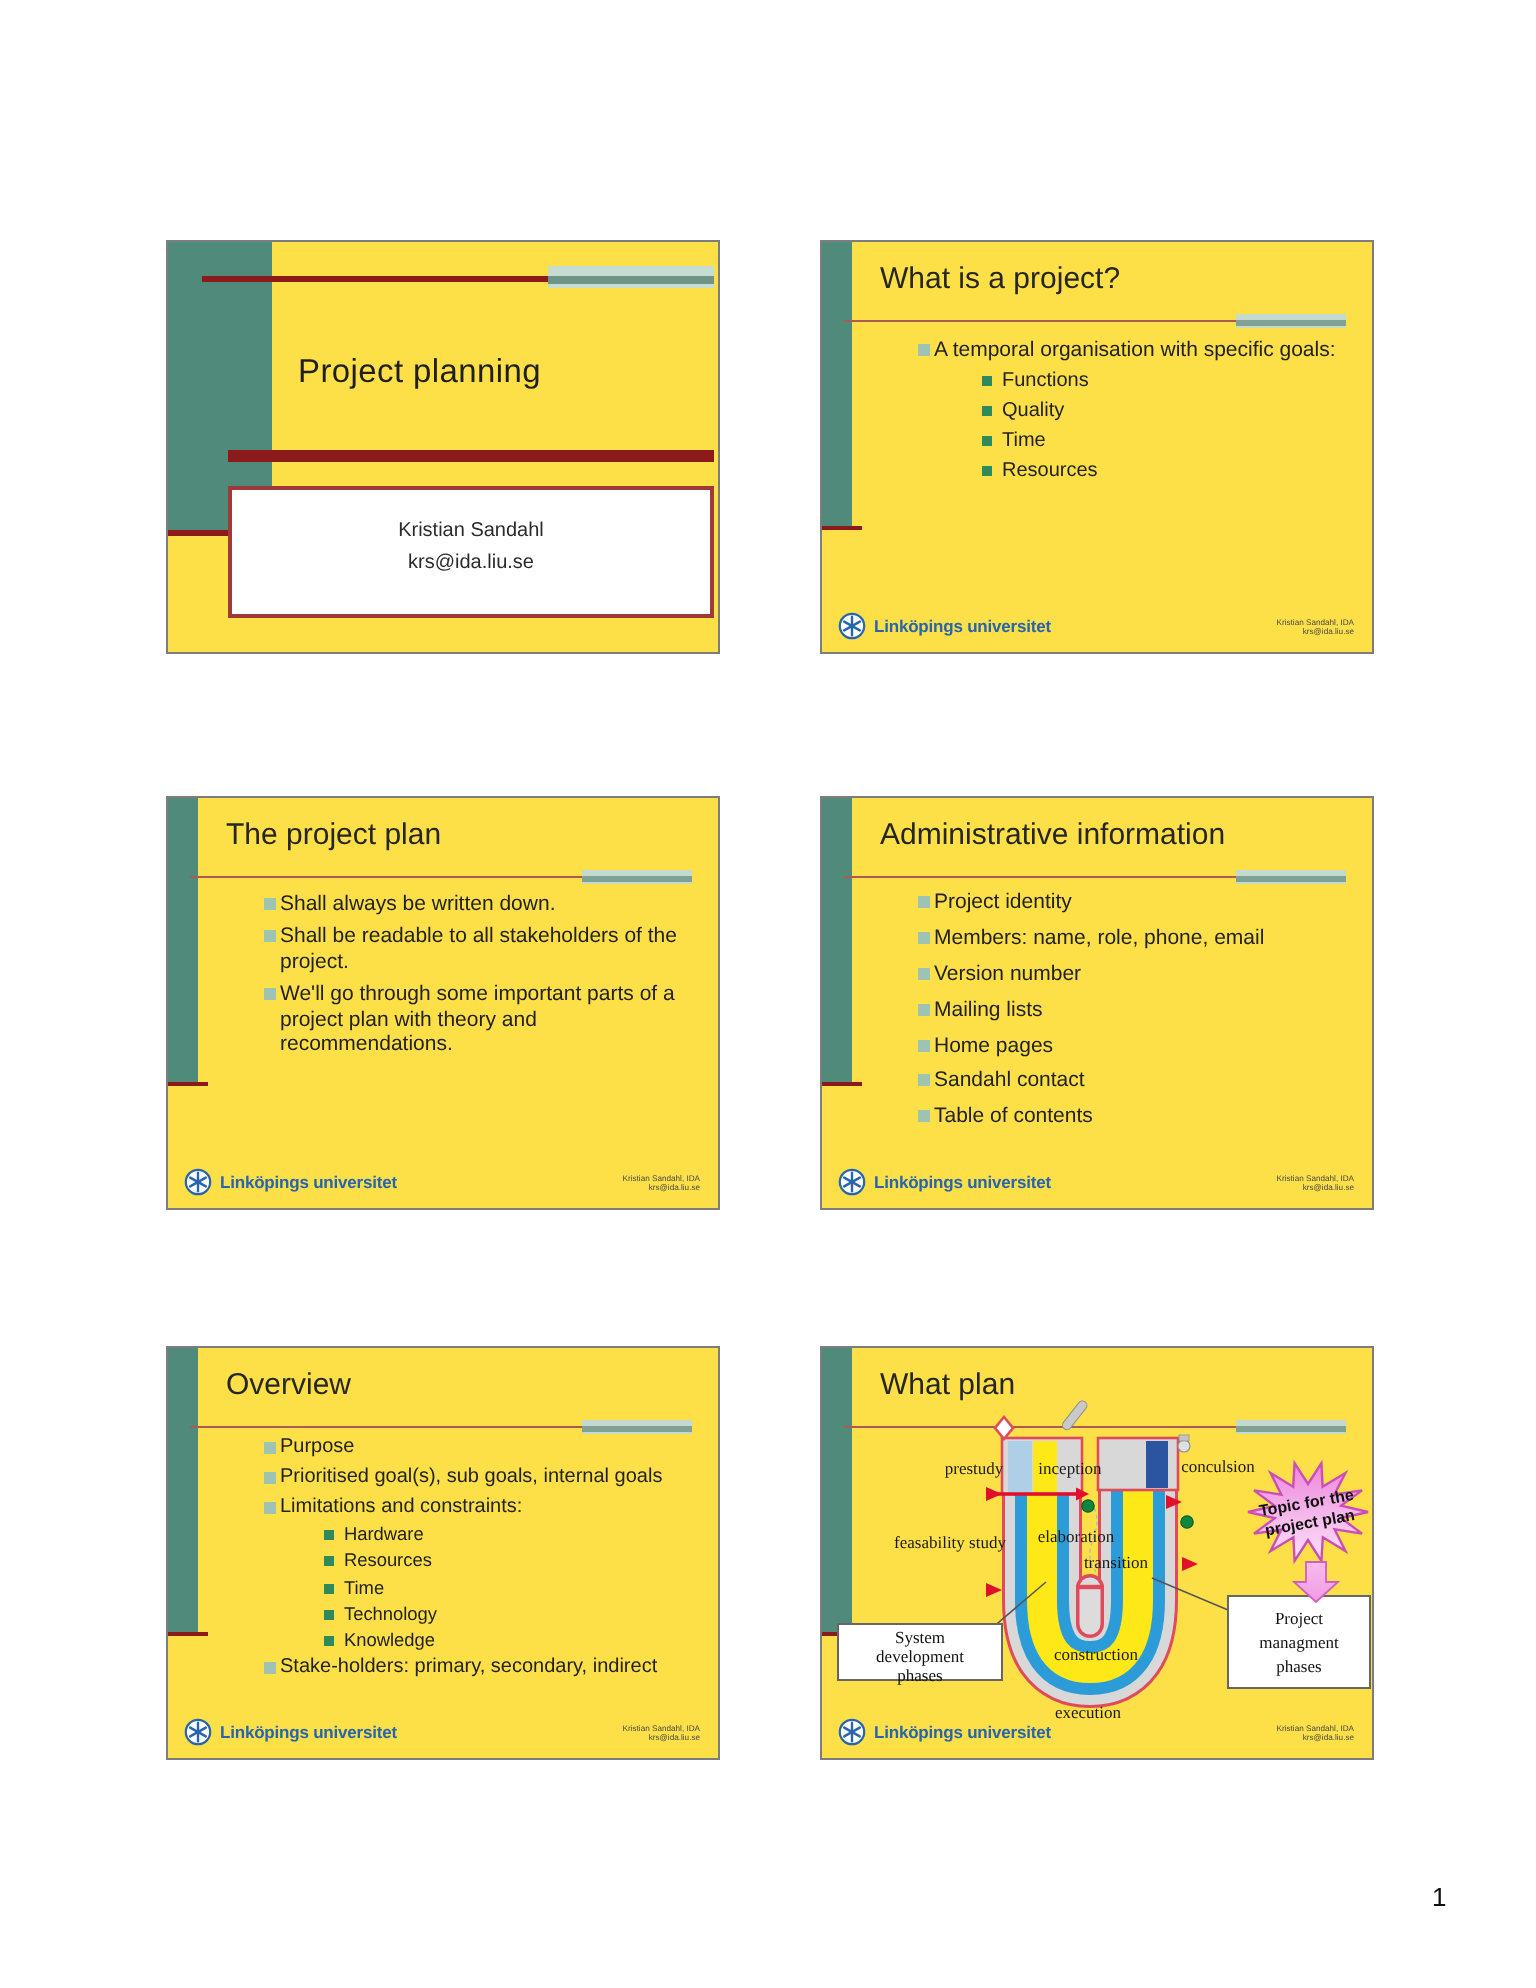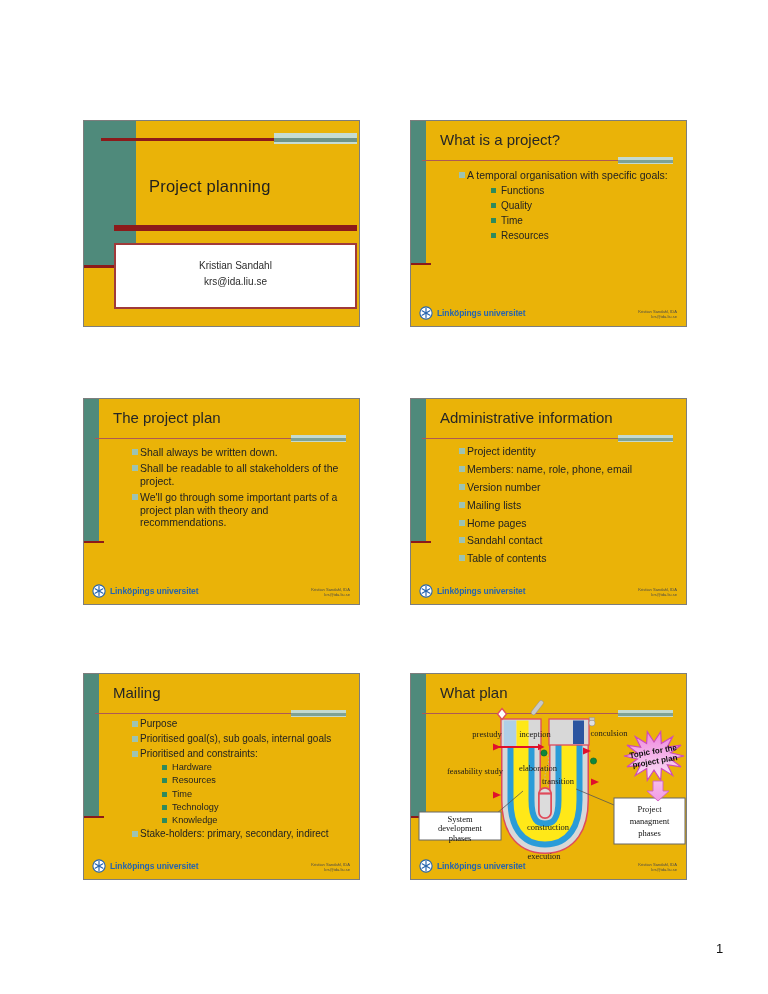--- a/index.html
+++ b/index.html
@@ -1,18 +1,18 @@
 <!DOCTYPE html>
 <html><head>
 <meta charset="utf-8">
 <style>
   html,body{margin:0;padding:0;background:#ffffff;}
   .page{position:relative;width:768px;height:994px;background:#ffffff;overflow:hidden;
         font-family:"Liberation Sans",sans-serif;}
-  .slide{position:absolute;width:277px;height:207px;background:#eab308;
+  .slide{position:absolute;width:277px;height:207px;background:#fde047;
          border:1px solid #7d7d7d;box-sizing:border-box;overflow:hidden;}
   
   .t-teal{position:absolute;left:0;top:0;width:52px;height:145px;background:#4F8A7B;}
   .t-redline{position:absolute;left:17px;top:17px;width:255px;height:2.5px;background:#8C1A1A;}
   .t-sage{position:absolute;left:190px;top:12px;width:83px;height:11px;background:#C6DCD2;}
   .t-sage .stripe{position:absolute;left:0;top:5px;width:100%;height:4px;background:#6F9487;}
   .t-tealcap{position:absolute;left:0;top:144px;width:30px;height:2.5px;background:#8C1A1A;}
   .t-title{position:absolute;left:65px;top:56px;font-size:16.5px;color:#1f1f1f;letter-spacing:.2px;}
   .t-bar{position:absolute;left:30px;top:104px;width:243px;height:6px;background:#8C1A1A;}
   .t-box{position:absolute;left:30px;top:110px;width:243px;height:66px;box-sizing:border-box;
@@ -200,37 +200,37 @@
     </div>
     <div class="credit">
       <div>Kristian Sandahl, IDA</div>
       <div>krs@ida.liu.se</div>
     </div>
   </div>
 
   <div class="slide" style="left:83px;top:673px">
     <div class="c-teal"></div>
     <div class="c-tealcap"></div>
-    <div class="c-title">Mailing</div>
+    <div class="c-title">Overview</div>
     <div class="c-rule"></div>
     <div class="c-sage">
         <div class="stripe"></div>
       </div>
     <div class="bullets small" style="top:44px">
       <div class="b1">
           <span class="sq"></span>
           <span>Purpose</span>
         </div>
       <div class="b1">
           <span class="sq"></span>
           <span>Prioritised goal(s), sub goals, internal goals</span>
         </div>
       <div class="b1">
           <span class="sq"></span>
-          <span>Prioritised and constraints:</span>
+          <span>Limitations and constraints:</span>
         </div>
       <div class="b2">
           <span class="sq"></span>
           <span>Hardware</span>
         </div>
       <div class="b2">
           <span class="sq"></span>
           <span>Resources</span>
         </div>
       <div class="b2">

